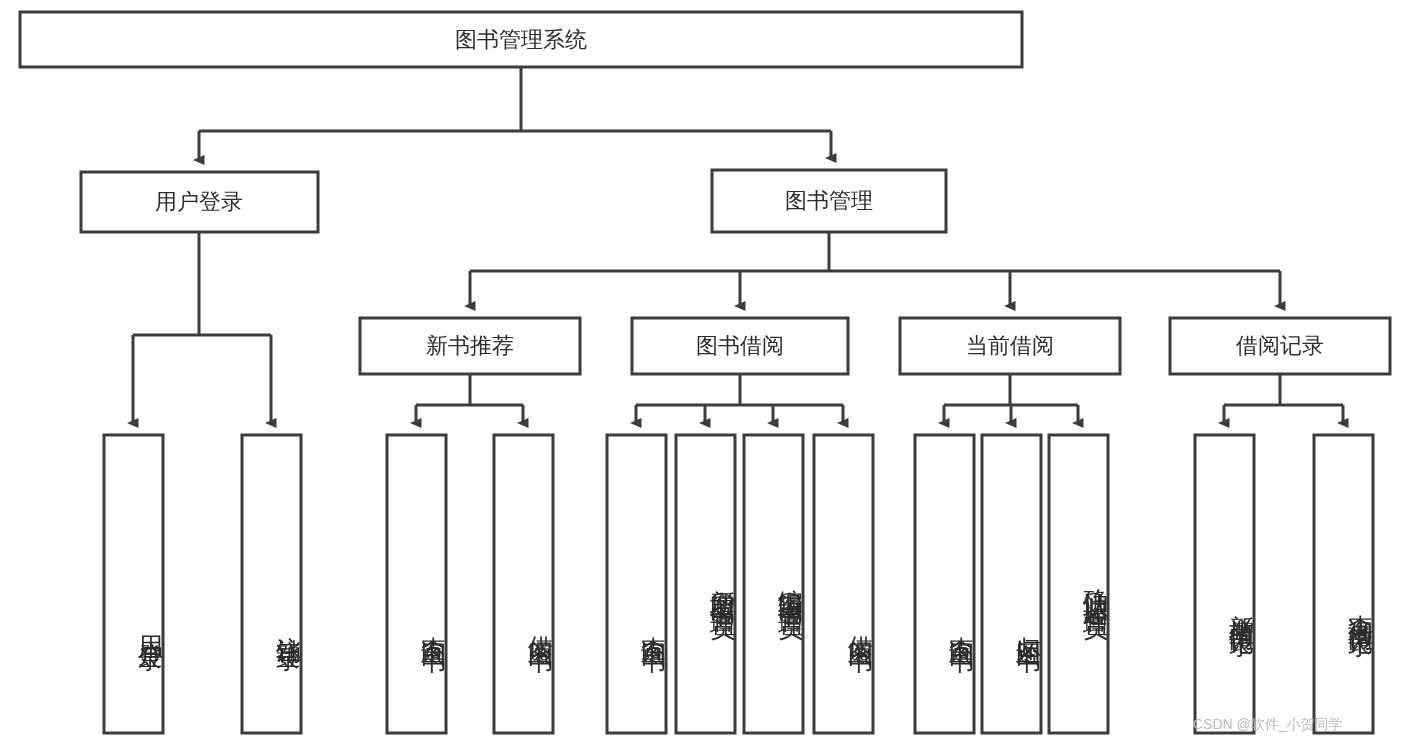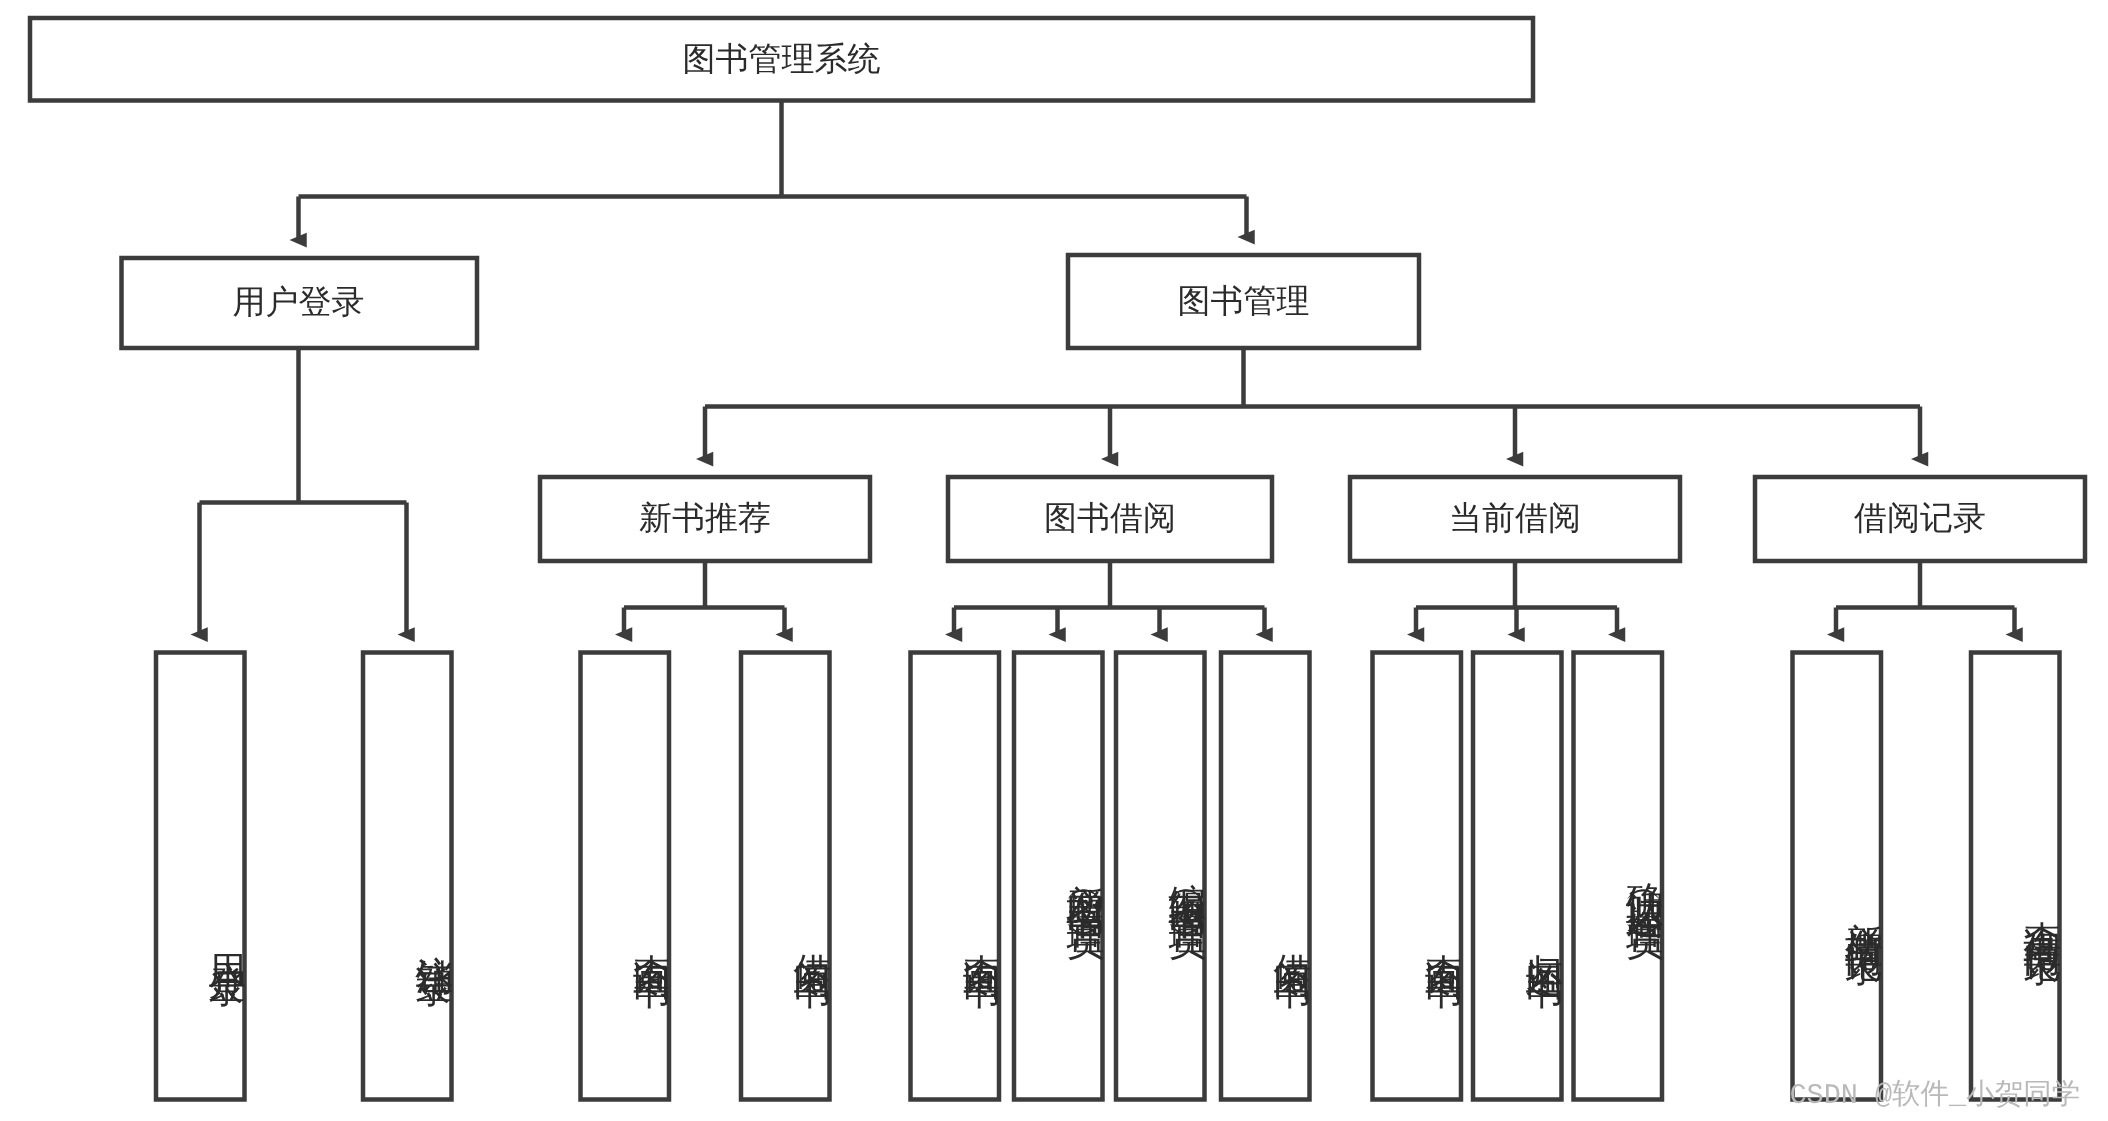--- a/index.html
+++ b/index.html
@@ -23,22 +23,22 @@
     display:flex;align-items:flex-start;justify-content:center;
     writing-mode:vertical-rl;
     text-orientation:upright;
     font-size:25px;line-height:1;letter-spacing:4px;
     color:#2b2b2b;
     white-space:nowrap;
     pointer-events:none;
   }
   .watermark{
     position:absolute;
-    font-family:Liberation Mono, monospace;
-    font-size:19px;color:#b9b9b9;white-space:nowrap;
+    font-family:Liberation Sans, sans-serif;
+    font-size:14px;color:#b9b9b9;white-space:nowrap;
     left:1193px;top:716px;
   }
 </style>
 </head>
 <body>
 
 <div id="diagram-root">
 
   <svg id="flowchart" viewBox="0 0 1405 747">
     <defs>

